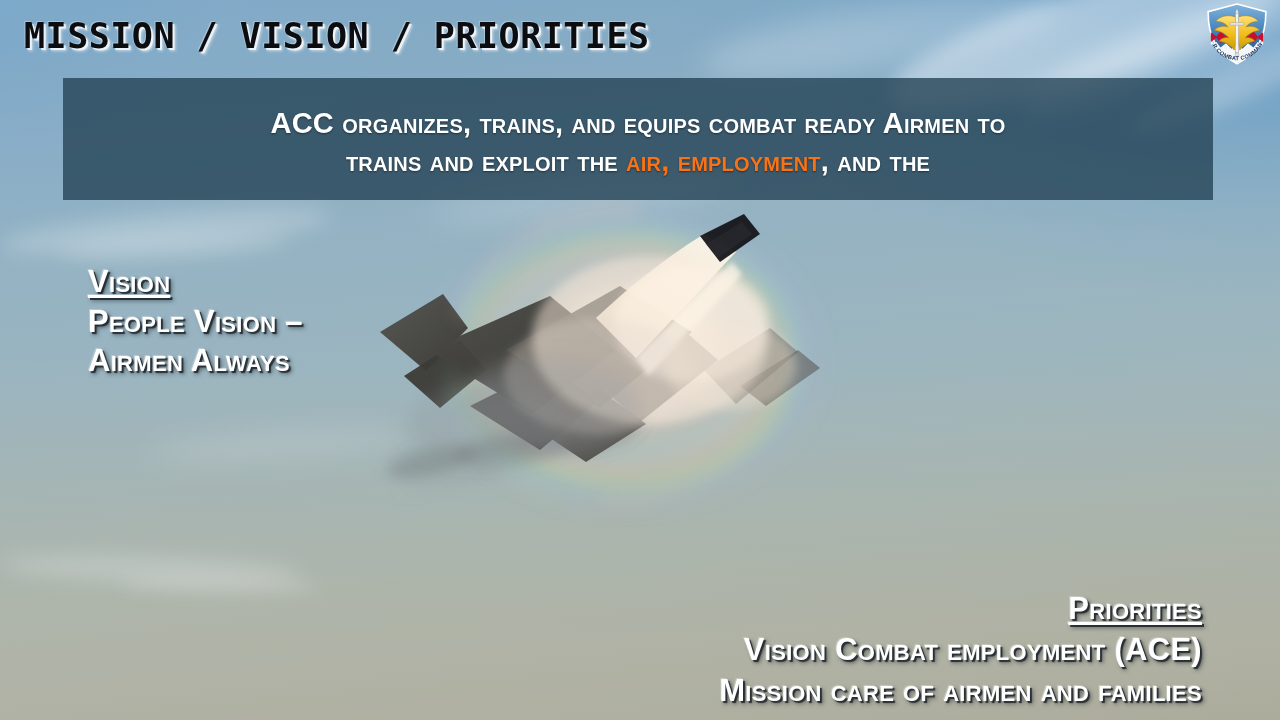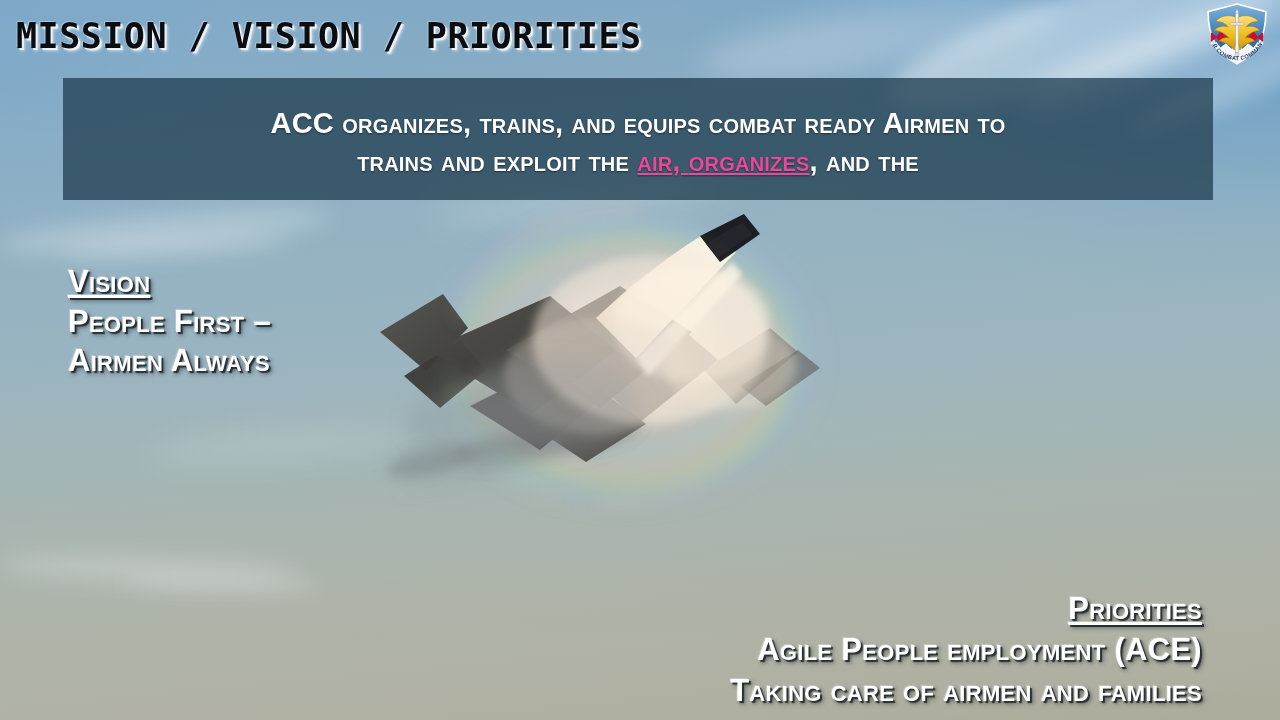--- a/index.html
+++ b/index.html
@@ -89,21 +89,21 @@
     top: 200px;
     width: 700px;
     height: 340px;
     pointer-events: none;
   }
   #jet-scene svg { display: block; width: 100%; height: 100%; overflow: visible; }
 
   
   #title {
     position: absolute;
-    left: 16px;
+    left: 24px;
     top: 16px;
     font-family: "DejaVu Sans Mono", "Liberation Mono", monospace;
     font-weight: bold;
     font-size: 35px;
     letter-spacing: 0.5px;
     color: #0b0d10;
     white-space: nowrap;
     text-shadow:
        2px 2px 0 rgba(255,255,255,0.72),
        3px 3px 3px rgba(255,255,255,0.55),
@@ -129,37 +129,37 @@
     color: #ffffff;
     font-family: "Liberation Sans", sans-serif;
     font-weight: bold;
     font-size: 29px;
     font-variant: small-caps;
     letter-spacing: 0.2px;
     line-height: 1.28;
     white-space: nowrap;
     text-shadow: 0 1px 2px rgba(0,0,0,0.45);
   }
-  .mission-line .gold { color: #ec4899; text-decoration: underline; }
+  .mission-line .gold { color: #f97316; }
 
   
   .slab {
     position: absolute;
     color: #ffffff;
     font-family: "Liberation Sans", sans-serif;
     font-weight: bold;
     font-variant: small-caps;
     letter-spacing: 0.3px;
     text-shadow:
        2px 2px 1px rgba(25,32,38,0.85),
        3px 3px 4px rgba(25,32,38,0.55),
       -1px -1px 1px rgba(255,255,255,0.35);
   }
   #vision-block {
-    left: 68px;
+    left: 88px;
     top: 262px;
     font-size: 31px;
     line-height: 1.28;
     text-align: left;
   }
   #vision-block .hdr {
     text-decoration: underline;
     text-underline-offset: 3px;
     text-decoration-thickness: 3px;
   }
@@ -374,33 +374,33 @@
     </svg>
   </div>
 
   <div id="title">MISSION  / VISION / PRIORITIES</div>
 
   <div id="mission-box">
     <div class="mission-line">
       <span>ACC </span><span>organizes, trains, and equips combat ready </span><span>Airmen</span><span> to</span>
     </div>
     <div class="mission-line">
-      <span>trains and exploit the </span><span class="gold">air</span><span class="gold">, </span><span class="gold">organizes</span><span>, and the</span>
+      <span>trains and exploit the </span><span class="gold">air</span><span class="gold">, </span><span class="gold">employment</span><span>, and the</span>
     </div>
   </div>
 
   <div id="vision-block" class="slab">
     <div>
       <span class="hdr">Vision</span>
     </div>
-    <div>People First –</div>
+    <div>People Vision –</div>
     <div>Airmen Always</div>
   </div>
 
   <div id="priorities-block" class="slab">
     <div>
       <span class="hdr">Priorities</span>
     </div>
-    <div>Agile People employment (ACE)</div>
-    <div>Taking care of airmen and families</div>
+    <div>Vision Combat employment (ACE)</div>
+    <div>Mission care of airmen and families</div>
   </div>
 
 </div>
 
 </body></html>

